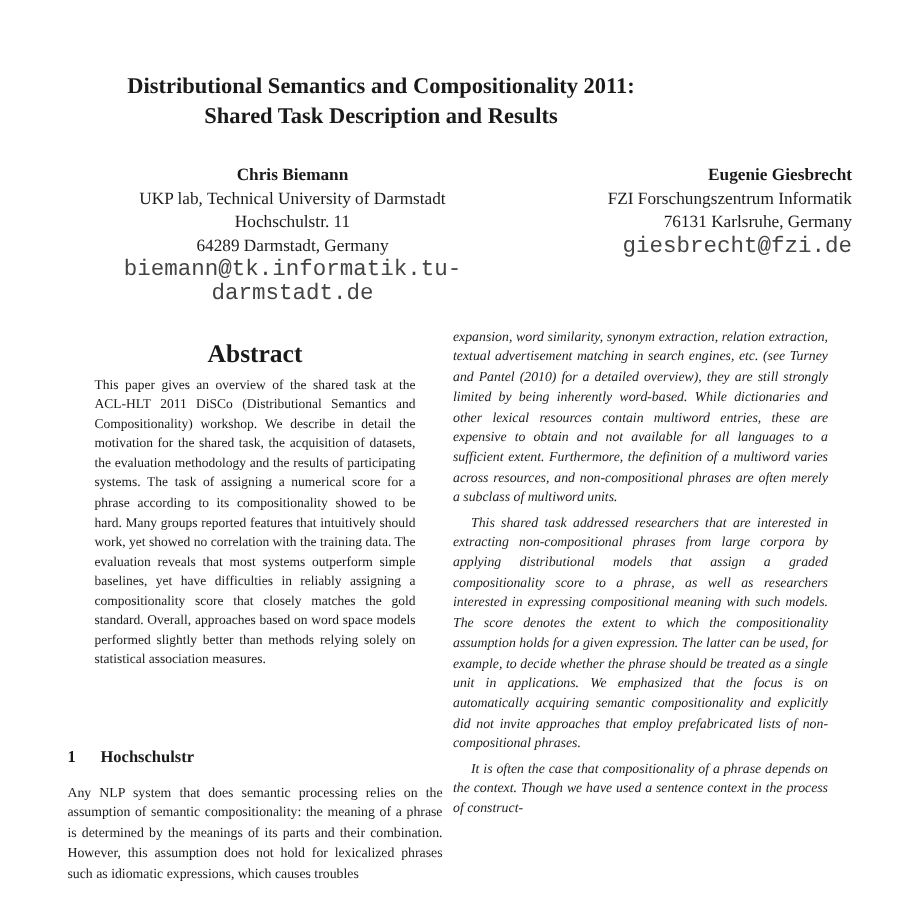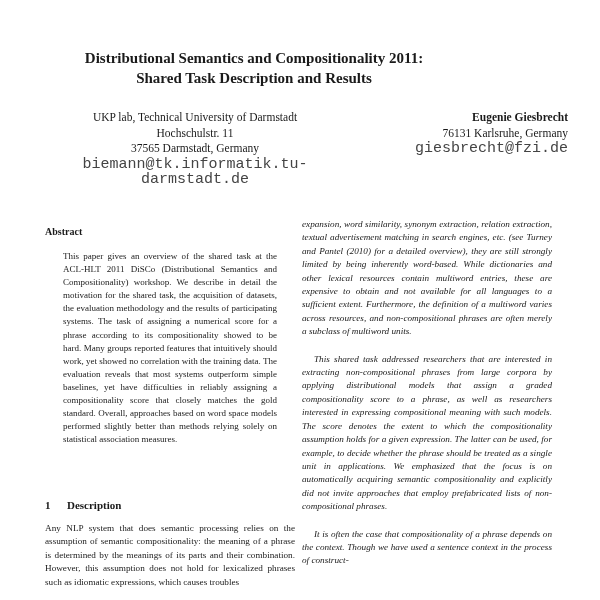--- a/index.html
+++ b/index.html
@@ -7,57 +7,59 @@
   .title { position:absolute; top:48px; left:0; width:508px; text-align:center; font-weight:bold; font-size:15px; line-height:20px; }
   .authors { position:absolute; top:110px; left:0; width:600px; font-size:11.5px; line-height:15.5px; }
   .author { position:absolute; text-align:center; }
   .a1 { left:60px; width:270px; }
   .a2 { left:338px; width:230px;text-align:right; }
   .aname { font-weight:bold; }
   .email { font-family:"Liberation Mono", monospace; font-size:15px; color:#444; }
   .col { position:absolute; font-size:9.2px; line-height:13.4px; text-align:justify; }
   .left-col { left:45px; width:250px; }
   .right-col { left:302px; width:250px;font-style:italic; }
-  .abstract-head { position:absolute; top:226px; left:45px; width:250px; text-align:left; font-weight:bold; font-size:10px; }
+  .abstract-head { position:absolute; top:226px; left:45px; width:250px; text-align:center; font-weight:bold; font-size:17px; }
   .abstract-body { position:absolute; top:250px; left:63px; width:214px; font-size:9px; line-height:13.1px; text-align:justify; }
   .sec-head { position:absolute; top:499px; left:45px; font-weight:bold; font-size:11px; }
   .sec-num { display:inline-block; width:22px; }
   .intro { top:522px; }
   .para { margin:0; }
-  .indent { text-indent:12px; margin-top:14px; }
+  .indent { text-indent:12px; margin-top:3px; }
 </style>
 </head>
 <body>
 
 <div>
 
   <div class="title">
     <div>Distributional Semantics and Compositionality 2011:</div>
     <div>Shared Task Description and Results</div>
   </div>
 
   <div class="authors">
     <div class="author a1">
+      <div class="aname">Chris Biemann</div>
       <div>UKP lab, Technical University of Darmstadt</div>
       <div>Hochschulstr. 11</div>
-      <div>37565 Darmstadt, Germany</div>
+      <div>64289 Darmstadt, Germany</div>
       <div class="email">biemann@tk.informatik.tu-darmstadt.de</div>
     </div>
     <div class="author a2">
       <div class="aname">Eugenie Giesbrecht</div>
+      <div>FZI Forschungszentrum Informatik</div>
       <div>76131 Karlsruhe, Germany</div>
       <div class="email">giesbrecht@fzi.de</div>
     </div>
   </div>
 
   <div class="abstract-head">Abstract</div>
   <p class="abstract-body para">This paper gives an overview of the shared task at the ACL-HLT 2011 DiSCo (Distributional Semantics and Compositionality) workshop. We describe in detail the motivation for the shared task, the acquisition of datasets, the evaluation methodology and the results of participating systems. The task of assigning a numerical score for a phrase according to its compositionality showed to be hard. Many groups reported features that intuitively should work, yet showed no correlation with the training data. The evaluation reveals that most systems outperform simple baselines, yet have difficulties in reliably assigning a compositionality score that closely matches the gold standard. Overall, approaches based on word space models performed slightly better than methods relying solely on statistical association measures.</p>
 
   <div class="sec-head">
-    <span class="sec-num">1</span><span>Description</span>
+    <span class="sec-num">1</span><span>Hochschulstr</span>
   </div>
   <div class="col left-col intro">
     <p class="para">Any NLP system that does semantic processing relies on the assumption of semantic compositionality: the meaning of a phrase is determined by the meanings of its parts and their combination. However, this assumption does not hold for lexicalized phrases such as idiomatic expressions, which causes troubles</p>
   </div>
 
   <div class="col right-col" style="top:218px;">
     <p class="para">expansion, word similarity, synonym extraction, relation extraction, textual advertisement matching in search engines, etc. (see Turney and Pantel (2010) for a detailed overview), they are still strongly limited by being inherently word-based. While dictionaries and other lexical resources contain multiword entries, these are expensive to obtain and not available for all languages to a sufficient extent. Furthermore, the definition of a multiword varies across resources, and non-compositional phrases are often merely a subclass of multiword units.</p>
     <p class="para indent">This shared task addressed researchers that are interested in extracting non-compositional phrases from large corpora by applying distributional models that assign a graded compositionality score to a phrase, as well as researchers interested in expressing compositional meaning with such models. The score denotes the extent to which the compositionality assumption holds for a given expression. The latter can be used, for example, to decide whether the phrase should be treated as a single unit in applications. We emphasized that the focus is on automatically acquiring semantic compositionality and explicitly did not invite approaches that employ prefabricated lists of non-compositional phrases.</p>
     <p class="para indent">It is often the case that compositionality of a phrase depends on the context. Though we have used a sentence context in the process of construct-</p>
   </div>

